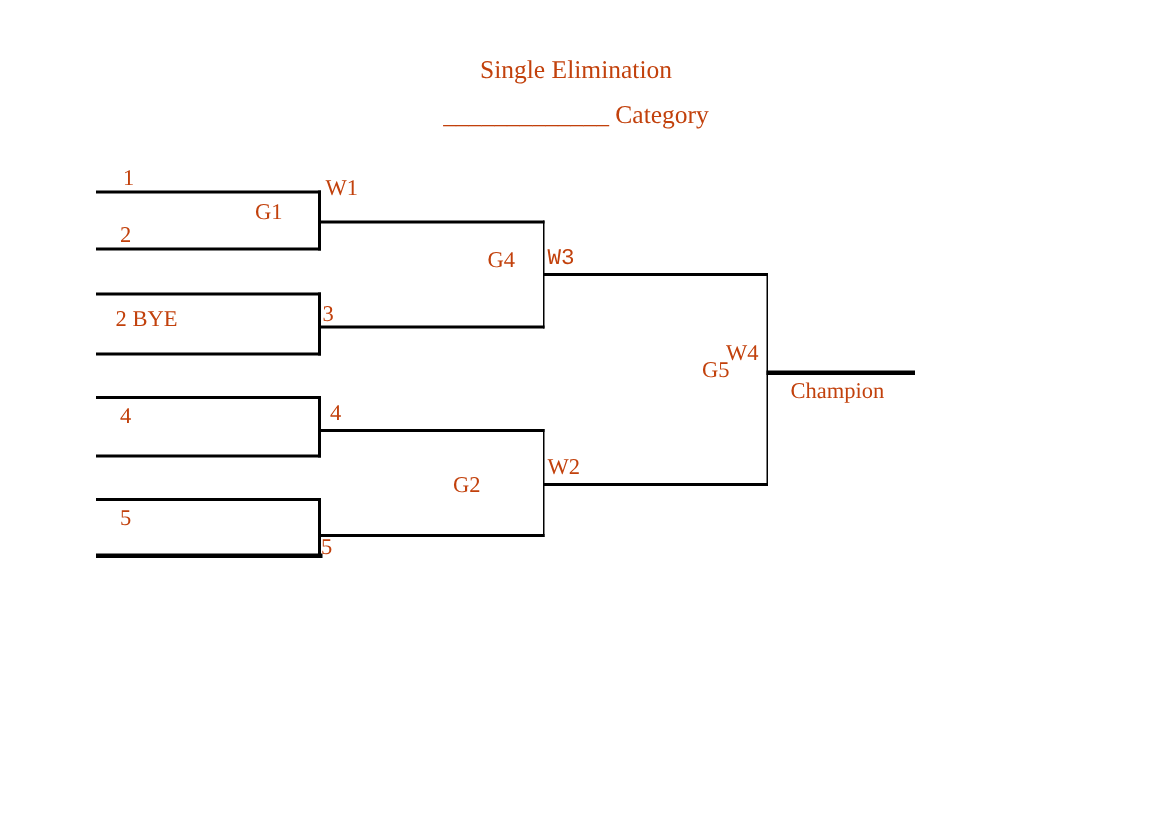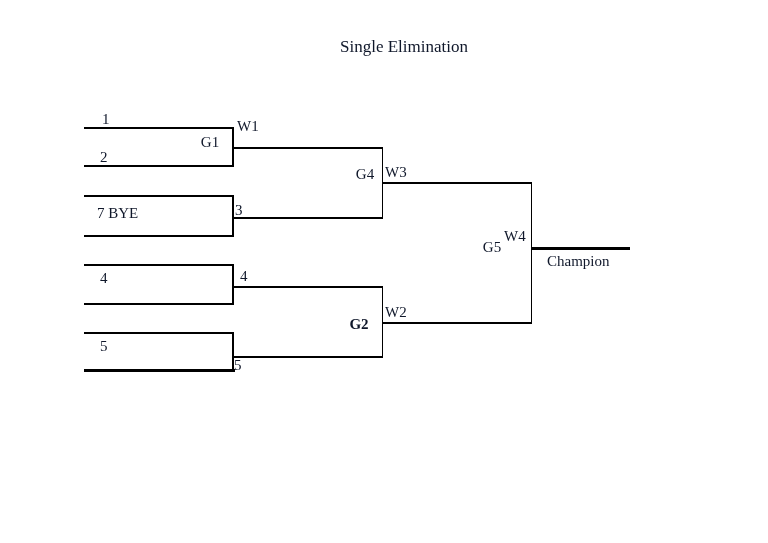--- a/index.html
+++ b/index.html
@@ -6,23 +6,22 @@
     margin: 0;
     padding: 0;
     background: #ffffff;
   }
   .canvas {
     position: relative;
     width: 679px;
     height: 543px;
     background: #ffffff;
     font-family: "Liberation Serif", "DejaVu Serif", serif;
-    color: #0f172a;
+    color: #c2410c;
     overflow: hidden;
-    margin-left: 20px;
   }
   .header {
     position: absolute;
     left: 0;
     top: 38px;
     width: 768px;
     text-align: center;
     font-size: 17px;
     line-height: 1;
   }
@@ -30,35 +29,36 @@
     margin-top: 13px;
     white-space: pre;
   }
   .lbl {
     position: absolute;
     font-size: 15px;
     line-height: 1;
     white-space: nowrap;
   }
   .lbl.right {
-    text-align: center;
+    text-align: left;
     width: 40px;
   }
   .hline, .vline {
     position: absolute;
     background: #000000;
   }
 </style>
 </head>
 <body>
 
 <div class="canvas">
 
   <div class="header">
     <div>Single Elimination</div>
+    <div class="subtitle"><span>_____________</span><span> </span><span>Category</span></div>
   </div>
 
   <div class="hline" style="left:64px; top:127px; width:150px; height:2px;"></div>
   <div class="hline" style="left:64px; top:165px; width:150px; height:2px;"></div>
   <div class="hline" style="left:64px; top:195px; width:150px; height:2px;"></div>
   <div class="hline" style="left:64px; top:235px; width:150px; height:2px;"></div>
   <div class="hline" style="left:64px; top:264px; width:150px; height:2px;"></div>
   <div class="hline" style="left:64px; top:303px; width:150px; height:2px;"></div>
   <div class="hline" style="left:64px; top:332px; width:150px; height:2px;"></div>
   <div class="hline" style="left:64px; top:369px; width:151px; height:3px;"></div>
@@ -78,31 +78,31 @@
 
   <div class="hline" style="left:362px; top:182px; width:150px; height:1.5px;"></div>
   <div class="hline" style="left:362px; top:322px; width:150px; height:1.5px;"></div>
 
   <div class="vline" style="left:510.5px; top:182px; width:1.5px; height:141.5px;"></div>
 
   <div class="hline" style="left:511px; top:247px; width:99px; height:3px;"></div>
 
   <div class="lbl" style="left:82px; top:112px;">1</div>
   <div class="lbl" style="left:80px; top:150px;">2</div>
-  <div class="lbl" style="left:77px; top:206px;">7 BYE</div>
+  <div class="lbl" style="left:77px; top:206px;">2 BYE</div>
   <div class="lbl" style="left:80px; top:271px;">4</div>
   <div class="lbl" style="left:80px; top:339px;">5</div>
 
   <div class="lbl right" style="left:170px; top:135px;">G1</div>
   <div class="lbl right" style="left:325px; top:167px;">G4</div>
-  <div class="lbl right" style="left:319px; top:317px;font-weight:bold;">G2</div>
-  <div class="lbl right" style="left:452px; top:240px;">G5</div>
+  <div class="lbl right" style="left:302px; top:317px;">G2</div>
+  <div class="lbl right" style="left:468px; top:240px;">G5</div>
 
   <div class="lbl" style="left:217px; top:119px;">W1</div>
-  <div class="lbl" style="left:365px; top:165px;">W3</div>
+  <div class="lbl" style="left:365px; top:165px;font-family:Liberation Mono, monospace;">W3</div>
   <div class="lbl" style="left:365px; top:305px;">W2</div>
   <div class="lbl" style="left:484px; top:229px;">W4</div>
 
   <div class="lbl" style="left:215px; top:203px;">3</div>
   <div class="lbl" style="left:220px; top:269px;">4</div>
   <div class="lbl" style="left:214px; top:358px;">5</div>
 
   <div class="lbl" style="left:527px; top:254px;">Champion</div>
 
 </div>

